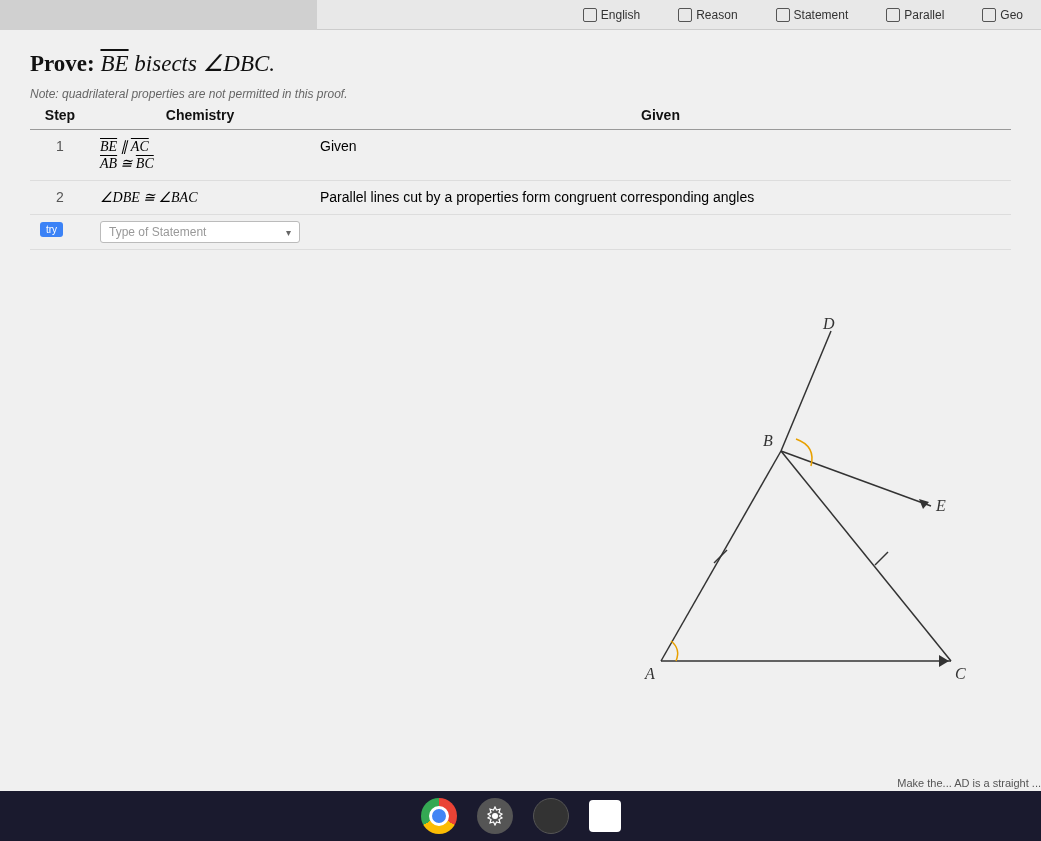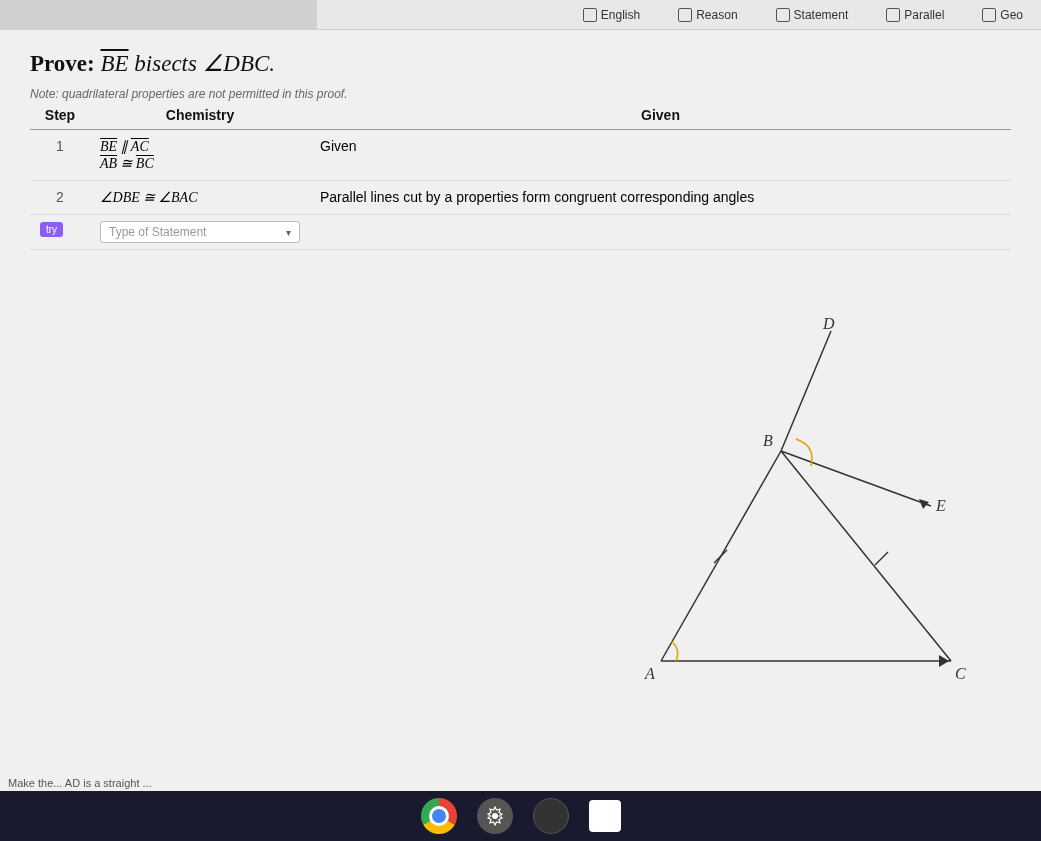--- a/index.html
+++ b/index.html
@@ -138,21 +138,21 @@
       color: #000000;
     }
 
     
     .input-row td {
       padding: 6px 10px;
     }
 
     .try-btn {
       display: inline-block;
-      background: #8b5cf6;
+      background: #3b82f6;
       color: #fff;
       font-size: 10px;
       font-family: Arial, sans-serif;
       padding: 2px 6px;
       border-radius: 3px;
       margin-right: 6px;
       cursor: pointer;
       border: none;
     }
 
@@ -249,25 +249,24 @@
     svg text {
       font-family: 'Times New Roman', Times, serif;
       font-style: italic;
     }
 
     .bottom-note {
       position: absolute;
       bottom: 52px;
       left: 0;
       right: 0;
-      text-align: left;
+      text-align: right;
       font-size: 11px;
       color: #555;
       font-family: Arial, sans-serif;
-      margin-left: 8px;
     }
   </style>
 </head>
 <body>
 
 <div class="tab-bar">
   <div class="tab-item">
     <span class="tab-icon"></span>
     <span>English</span>
   </div>

